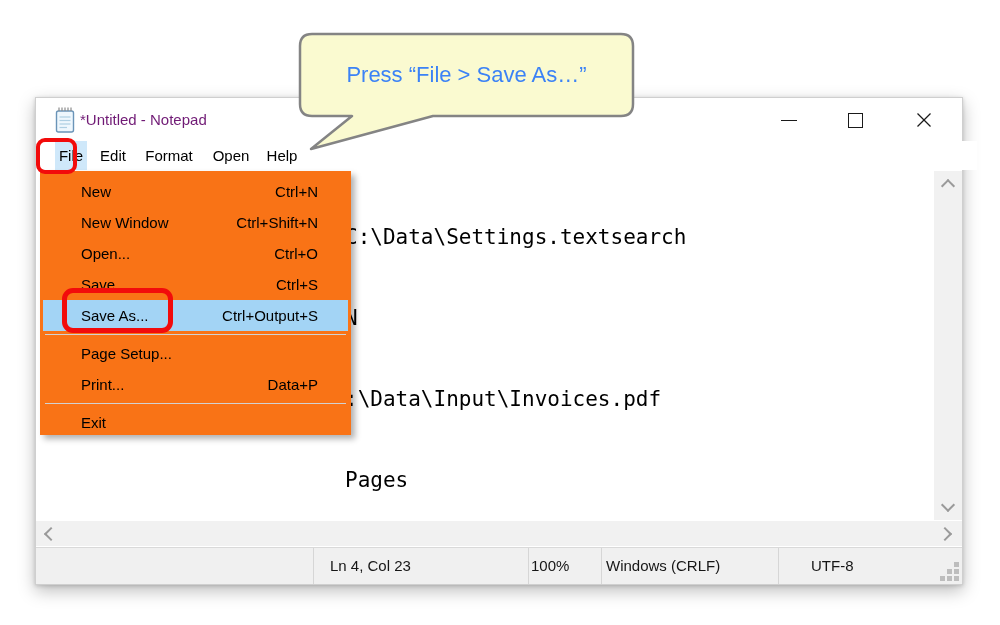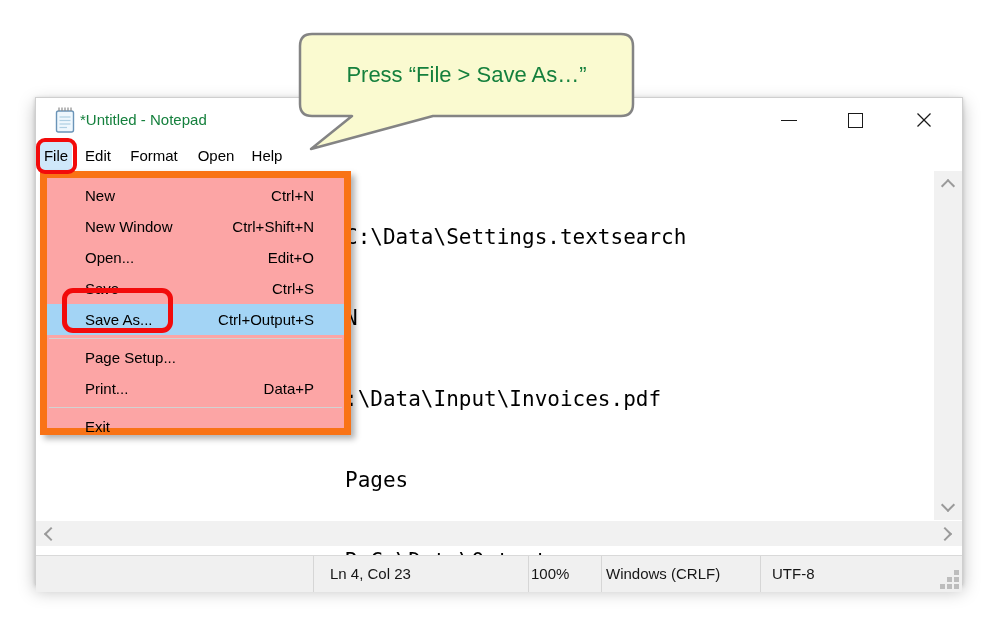--- a/index.html
+++ b/index.html
@@ -14,88 +14,88 @@
   .window{
     position:absolute;left:35px;top:97px;width:928px;height:488px;
     background:#ffffff;border:1px solid #cfcfcf;box-sizing:border-box;
     box-shadow:0 6px 16px rgba(0,0,0,.26),0 1px 4px rgba(0,0,0,.16);
     z-index:1;
   }
 
   
   .titlebar{position:absolute;left:0;top:0;width:926px;height:44px;background:#fff;}
   .app-icon{position:absolute;left:18px;top:8px;width:22px;height:28px;}
-  .title-text{position:absolute;left:44px;top:0;height:44px;line-height:44px;font-size:15px;color:#15803d;}
+  .title-text{position:absolute;left:44px;top:0;height:44px;line-height:44px;font-size:15px;color:#701a75;}
   .winbtn{position:absolute;top:0;width:46px;height:44px;display:flex;align-items:center;justify-content:center;cursor:default;}
   .btn-min{left:730px;}
   .btn-max{left:796px;}
   .btn-close{left:865px;}
   .min-glyph{width:16px;height:0;border-top:1.6px solid #1a1a1a;}
   .max-glyph{width:13px;height:13px;border:1.2px solid #1a1a1a;background:transparent;}
 
   
-  .menubar{position:absolute;left:0;top:43px;width:926px;height:29px;background:#fff;}
+  .menubar{position:absolute;left:15px;top:43px;width:926px;height:29px;background:#fff;}
   .mitem{position:absolute;top:0;height:29px;line-height:29px;font-size:15px;color:#000;text-align:center;}
   .mitem-file{left:4px;width:32px;background:#cfe8fa;}
   .mitem-edit{left:45px;width:34px;}
   .mitem-format{left:88px;width:60px;}
   .mitem-view{left:160px;width:40px;}
   .mitem-help{left:211px;width:40px;}
 
   
   .editor{
     position:absolute;left:309px;top:72px;width:600px;
     font-family:"DejaVu Sans Mono","Liberation Mono",monospace;
     font-size:21px;line-height:27px;color:#000;white-space:pre;z-index:2;
   }
   .editor div{height:27px;}
 
   
   .menu{
     position:absolute;left:4px;top:73px;width:311px;height:264px;box-sizing:border-box;
-    background:#fca5a5;border:7px solid #f97316;padding-top:2px;
+    background:#f97316;border:3px solid #f97316;padding-top:2px;
     box-shadow:4px 4px 6px rgba(0,0,0,.30);z-index:5;
   }
   .mrow{height:31px;display:flex;align-items:center;justify-content:space-between;
     padding:0 30px 0 38px;font-size:15px;color:#000;}
   .mrow .sc{color:#000;}
   .mrow.hl{background:#a3d4f5;}
   .msep{border-top:1px solid #d2d2d2;margin:3px 2px;}
 
   
   .vscroll{position:absolute;left:898px;top:73px;width:28px;height:349px;background:#f1f1f1;z-index:3;}
   .hscroll{position:absolute;left:0;top:423px;width:926px;height:25px;background:#f1f1f1;z-index:3;}
   .chev{width:8px;height:8px;border-top:2px solid #9a9a9a;border-left:2px solid #9a9a9a;position:absolute;}
   .chev-up{left:9px;top:10px;transform:rotate(45deg);}
   .chev-down{left:9px;bottom:10px;transform:rotate(225deg);}
   .chev-left{left:10px;top:8px;transform:rotate(-45deg);}
   .chev-right{right:12px;top:8px;transform:rotate(135deg);}
 
   
   .statusbar{position:absolute;left:0;top:449px;width:926px;height:37px;box-sizing:border-box;
-    background:#f0f0f0;border-top:1px solid #d9d9d9;font-size:15px;color:#161616;z-index:3;margin-top:8px;}
+    background:#f0f0f0;border-top:1px solid #d9d9d9;font-size:15px;color:#161616;z-index:3;}
   .scell{position:absolute;top:0;height:36px;line-height:36px;border-left:1px solid #d6d6d6;padding-left:16px;box-sizing:border-box;}
   .scell-cursor{left:277px;width:215px;}
   .scell-zoom{left:492px;width:73px;padding-left:2px;}
   .scell-eol{left:565px;width:177px;padding-left:4px;}
-  .scell-enc{left:724px;width:184px;padding-left:11px;}
+  .scell-enc{left:742px;width:184px;padding-left:32px;}
   .grip{position:absolute;right:3px;bottom:3px;width:19px;height:19px;}
   .grip i{position:absolute;width:5px;height:5px;background:#bdbdbd;}
 
   
   .red-rect{position:absolute;border:4px solid #f20b0b;border-radius:9px;box-sizing:border-box;z-index:9;background:transparent;}
   #red-file{left:36px;top:138px;width:41px;height:36px;}
   #red-saveas{left:62px;top:288px;width:111px;height:45px;border-width:5px;border-radius:11px;}
 
   
   .callout-svg{position:absolute;left:290px;top:25px;width:360px;height:132px;z-index:10;}
   .callout-text{
     position:absolute;left:300px;top:34px;width:333px;height:82px;z-index:11;
     display:flex;align-items:center;justify-content:center;
-    font-size:22px;color:#15803d;
+    font-size:22px;color:#3b82f6;
   }
 </style>
 </head>
 <body>
 
 <div class="window">
 
   <div class="titlebar">
     <svg class="app-icon" viewBox="0 0 22 28">
       <rect x="2.5" y="5" width="17" height="21" rx="2" fill="#eef7fd" stroke="#6a94b8" stroke-width="1.4"></rect>
@@ -149,21 +149,21 @@
     <div class="mrow">
       <span>New</span>
       <span class="sc">Ctrl+N</span>
     </div>
     <div class="mrow">
       <span>New Window</span>
       <span class="sc">Ctrl+Shift+N</span>
     </div>
     <div class="mrow">
       <span>Open...</span>
-      <span class="sc">Edit+O</span>
+      <span class="sc">Ctrl+O</span>
     </div>
     <div class="mrow">
       <span>Save</span>
       <span class="sc">Ctrl+S</span>
     </div>
     <div class="mrow hl">
       <span>Save As...</span>
       <span class="sc">Ctrl+Output+S</span>
     </div>
     <div class="msep"></div>

